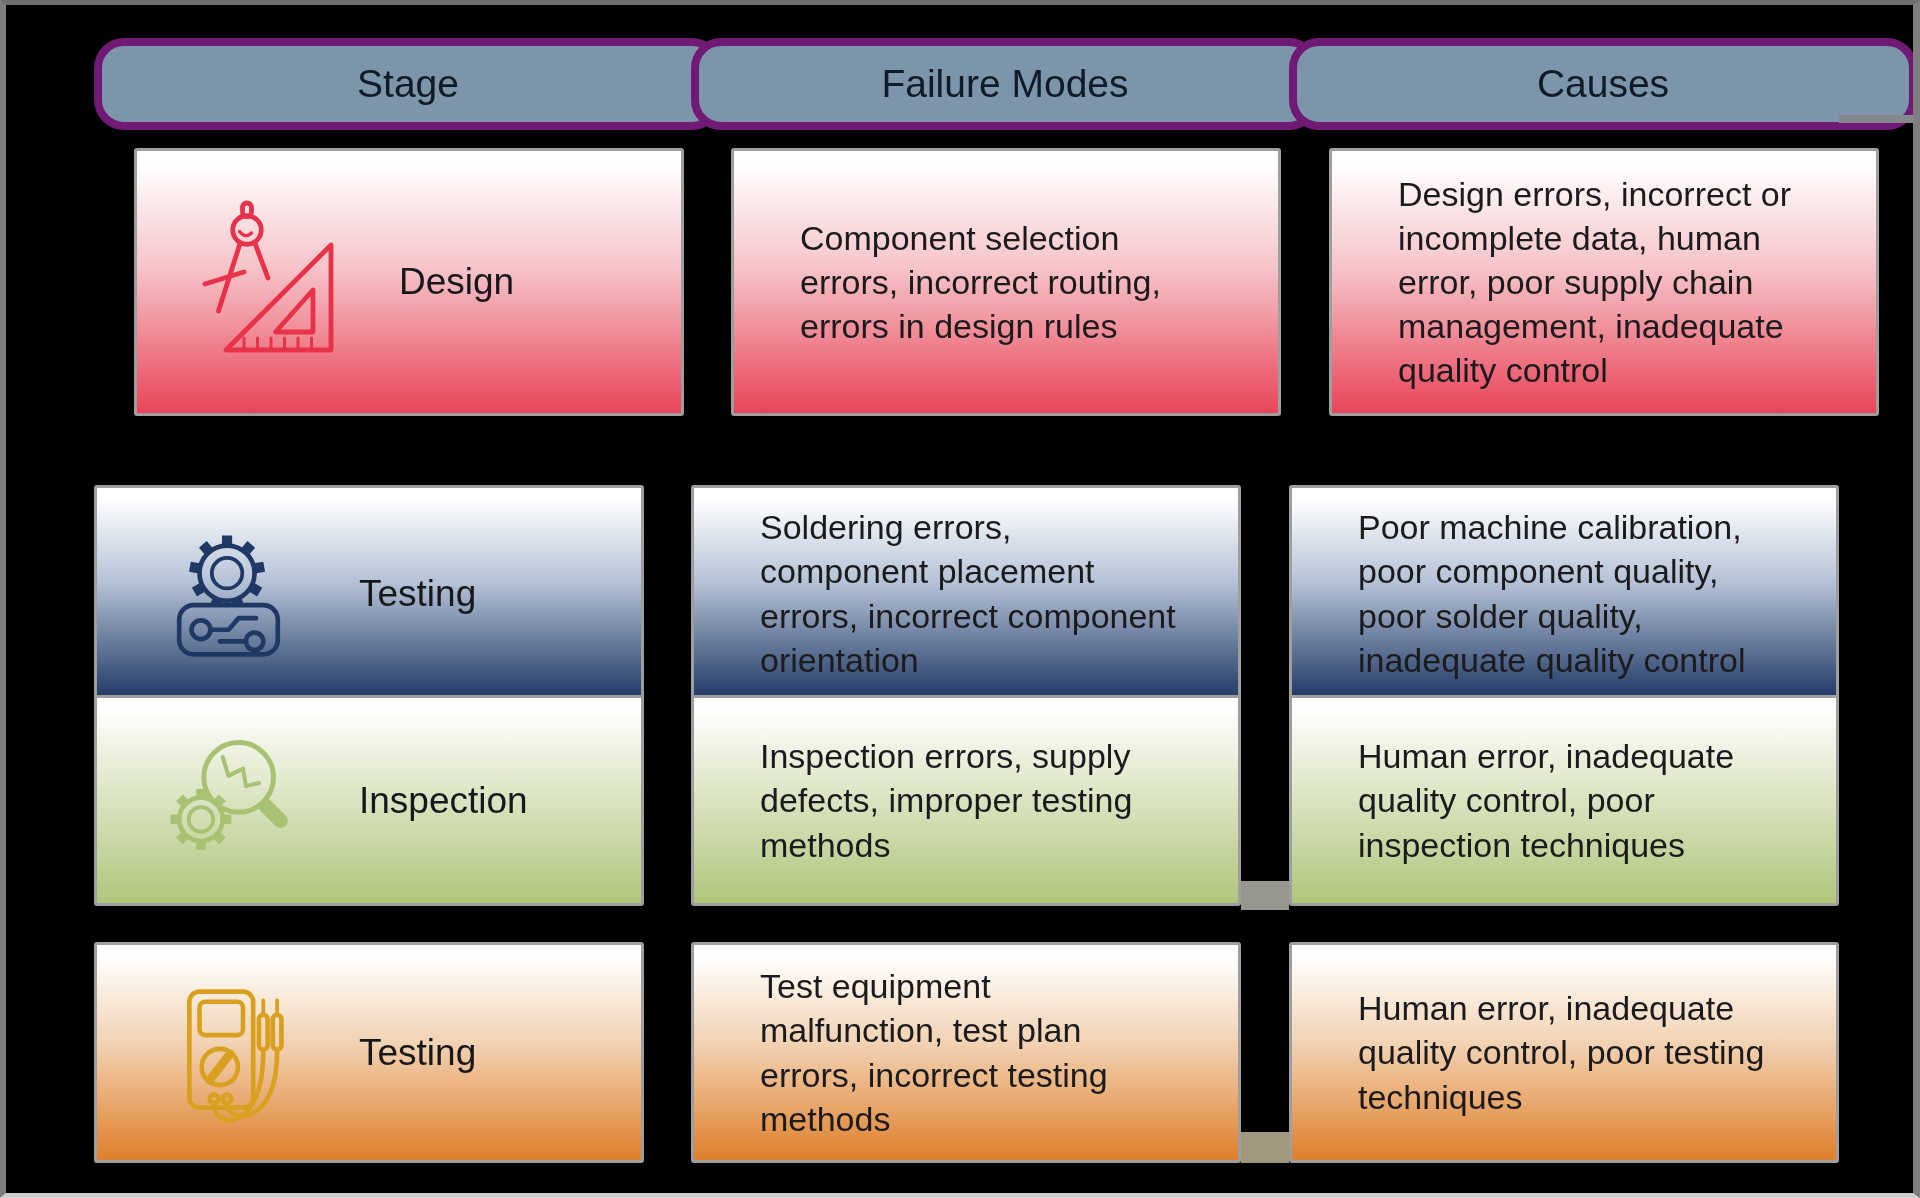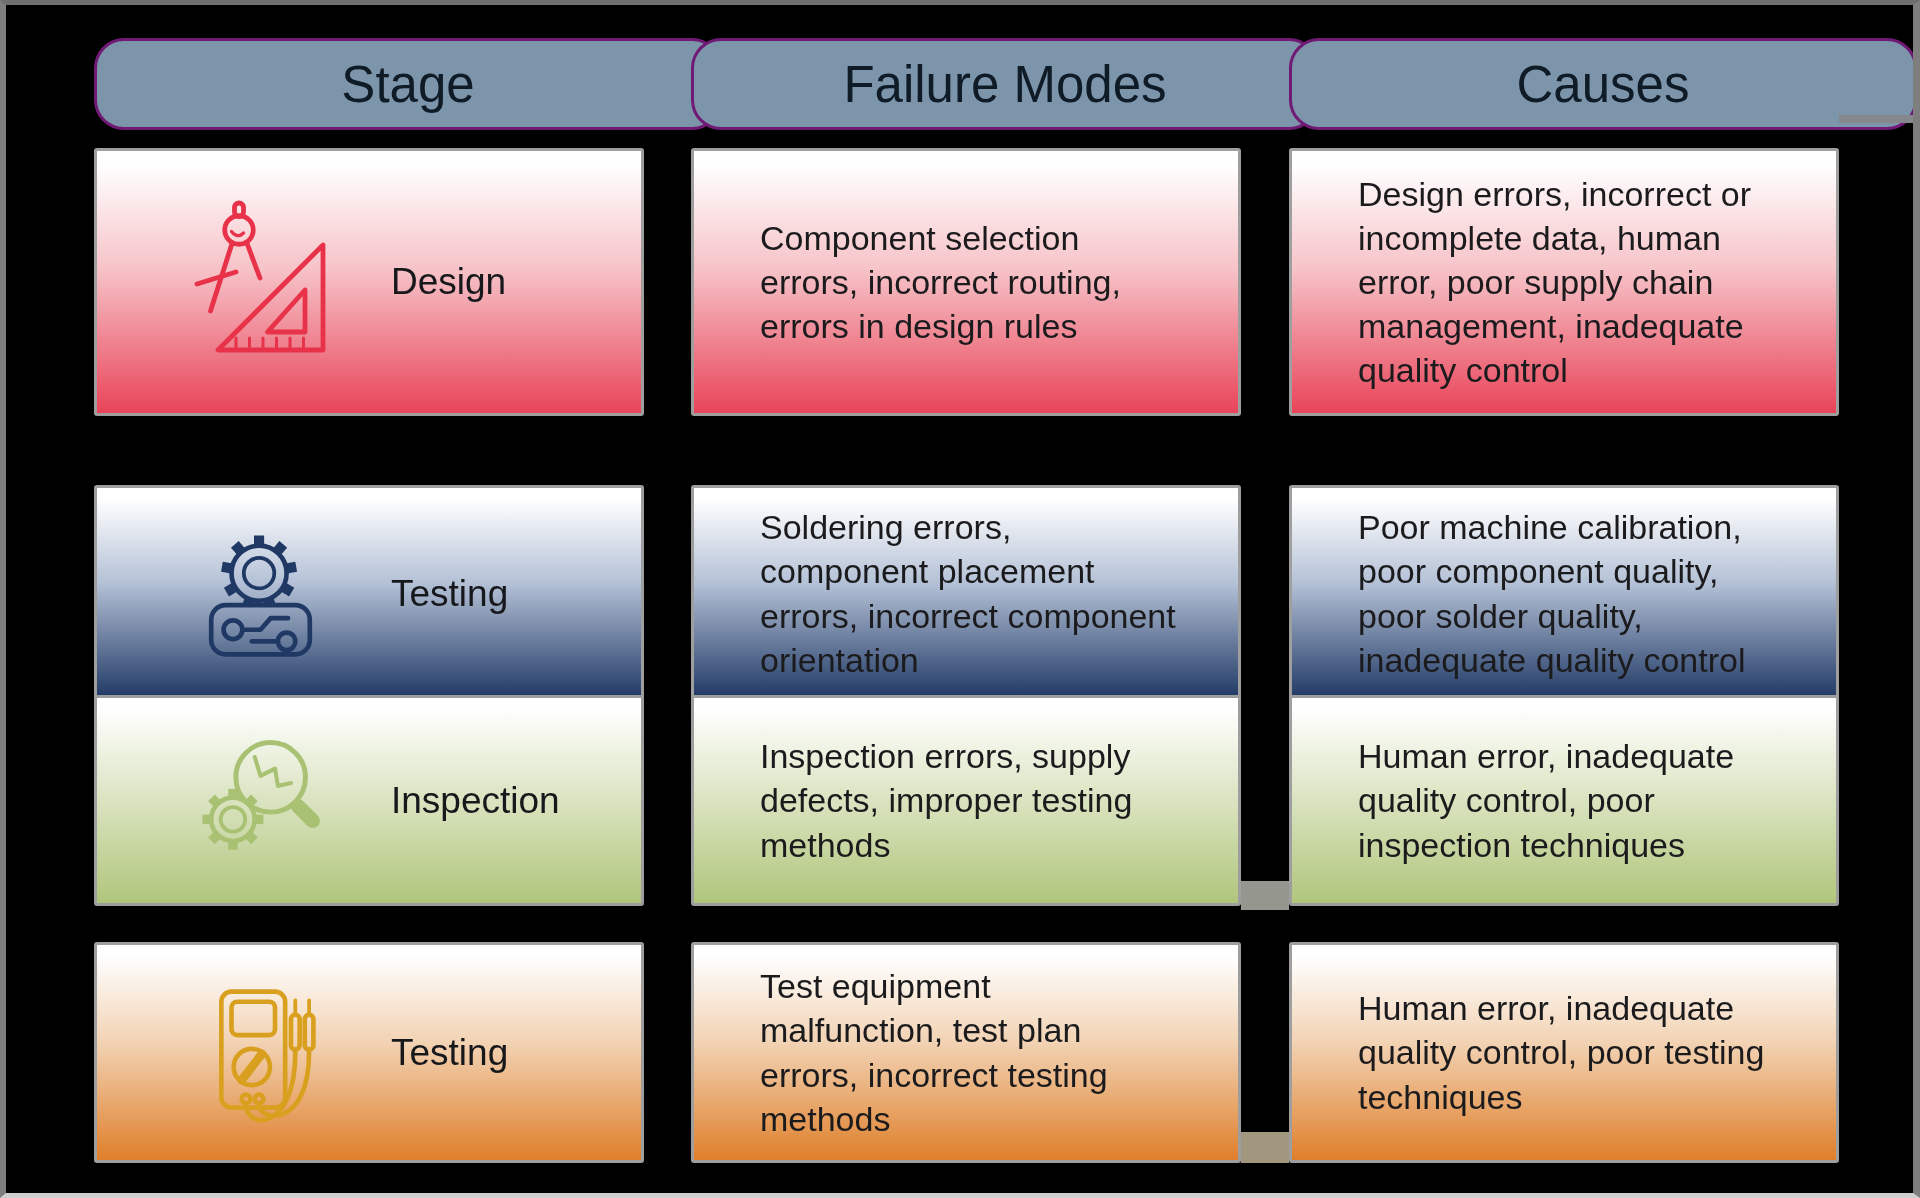--- a/index.html
+++ b/index.html
@@ -5,33 +5,33 @@
   html,body { margin:0; padding:0; background:#000; }
   .frame {
     position:relative; width:1920px; height:1198px; box-sizing:border-box;
     background:#000;
     border-top:5px solid #6f6f6f; border-left:6px solid #7e7e7e;
     border-right:7px solid #7e7e7e; border-bottom:5px solid #cfcfcf;
     font-family:"Liberation Sans", sans-serif; overflow:hidden;
   }
   .hdr {
     position:absolute; top:33px; height:92px; width:628px; box-sizing:border-box;
-    background:#7d95ab; border:3px solid #701a75; border-radius:30px;
+    background:#7d95ab; border:8px solid #701a75; border-radius:30px;
     display:flex; align-items:center; justify-content:center;
-    font-size:51px; color:#0f1b26;
+    font-size:39px; color:#0f1b26;
   }
   .cell {
     position:absolute; width:550px; box-sizing:border-box;
     border:3px solid #9e9e9e; border-radius:3px;
   }
-  .grad-red    { background:linear-gradient(180deg,#ffffff 5%,#f6c3c8 45%,#e94459 100%); }
+  .grad-red    { background:linear-gradient(180deg,#ffffff 5%,#f6c3c8 45%,#e94459 100%);margin-left:40px; }
   .grad-navy   { background:linear-gradient(180deg,#ffffff 5%,#b4c1d6 45%,#1f3864 100%);margin-top:48px; }
   .grad-olive  { background:linear-gradient(180deg,#ffffff 5%,#dee6c7 45%,#b0c67b 100%); }
   .grad-orange { background:linear-gradient(180deg,#ffffff 5%,#f2d3b4 45%,#df7f2b 100%); }
-  .stage-cell { display:flex; align-items:center; padding-left:88px; }
+  .stage-cell { display:flex; align-items:center; padding-left:56px; }
   .stage-label { margin-left:56px; font-size:37px; color:#17181b; }
   .icon-box { width:150px; flex:0 0 auto; display:flex; align-items:center; justify-content:center; }
   .body-cell {
     display:flex; align-items:center; padding:0 26px 0 66px;
     font-size:34px; line-height:1.3; color:#1b1b1d; white-space:pre-line;
   }
   .col1 { left:88px; } .col2 { left:685px; } .col3 { left:1283px; }
   .row0 { top:143px; height:268px; }
   .row1 { top:432px; height:217px; }
   .row2 { top:690px; height:211px; }

